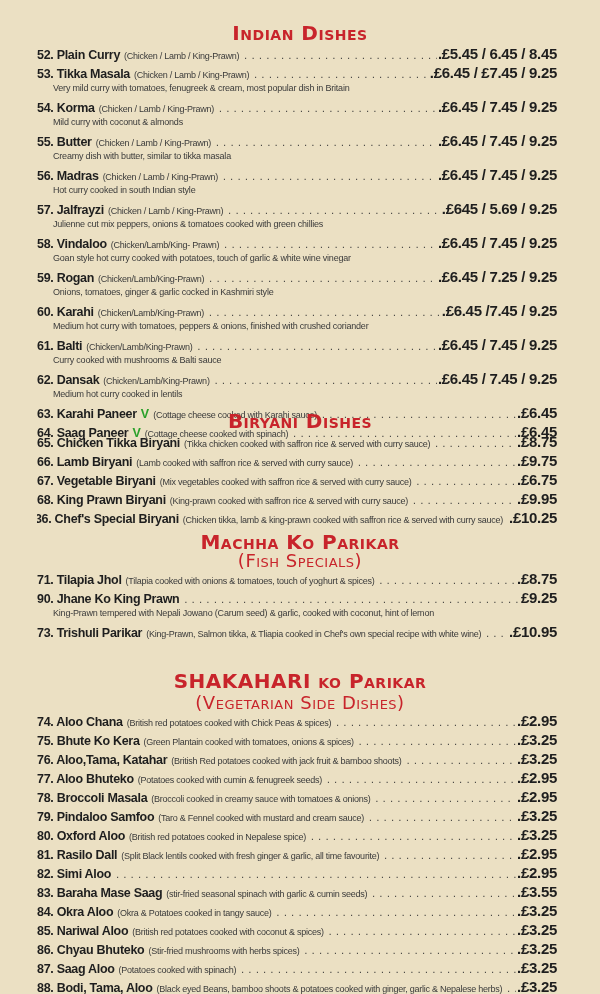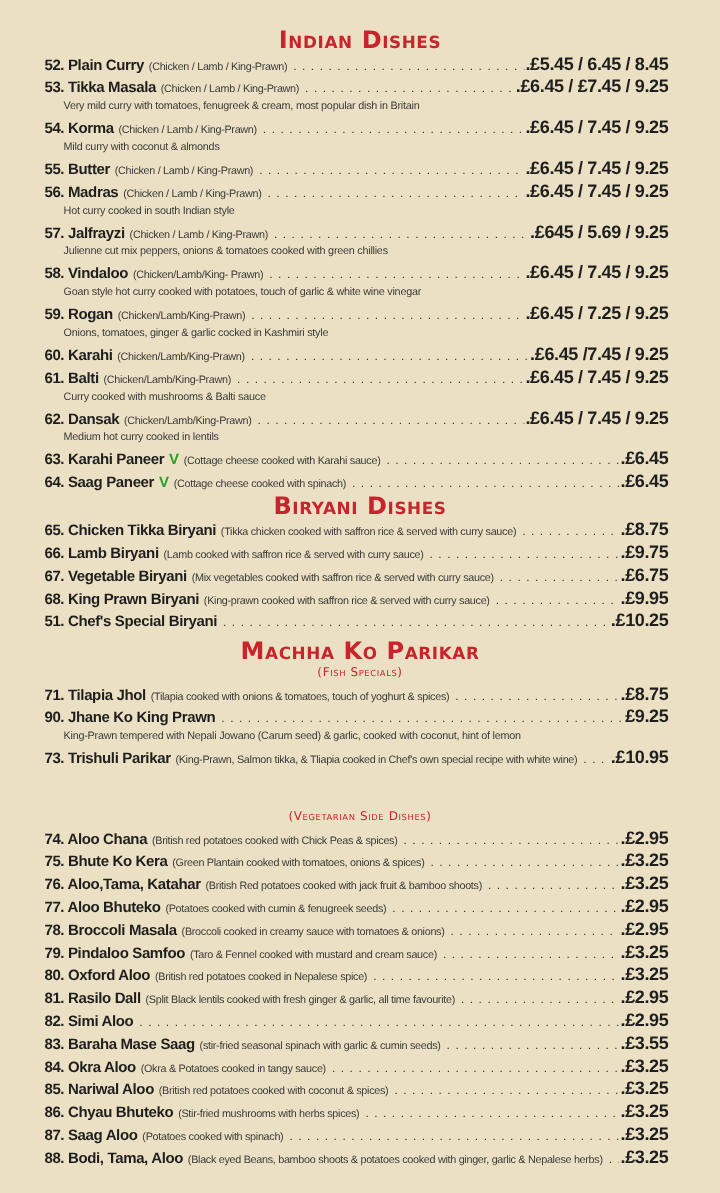--- a/index.html
+++ b/index.html
@@ -13,21 +13,21 @@
   .section { position: absolute; left: 0; width: 600px; }
   .sec-title {
     text-align: center; color: #c8242b; font-weight: bold;
     font-family: "DejaVu Sans", sans-serif;
     font-variant: small-caps; letter-spacing: 0.5px;
     font-size: 20px; line-height: 22px; height: 22px;
   }
   .sec-sub {
     text-align: center; color: #c8242b;
     font-family: "DejaVu Sans", sans-serif;
-    font-variant: small-caps; font-size: 10px; line-height: 16px; height: 16px;
+    font-variant: small-caps; font-size: 18px; line-height: 16px; height: 16px;
     letter-spacing: 0.5px;
   }
   .item { position: relative; padding-left: 37px; padding-right: 43px; }
   .row {
     display: flex; align-items: baseline; height: 19px; line-height: 19px;
     white-space: nowrap; overflow: hidden; justify-content: flex-end;
   }
   .name {
     font-weight: bold; font-size: 12.5px; letter-spacing: -0.3px;
     transform-origin: left; flex: none;
@@ -86,20 +86,21 @@
       </div>
           <div class="sub">Mild curry with coconut &amp; almonds</div>
         </div>
         <div class="item">
           <div class="row">
         <span class="name">55. Butter</span>
             <span class="desc-in">(Chicken / Lamb / King-Prawn)</span>
             <span class="dots"></span>
         <span class="price">.£6.45 / 7.45 / 9.25</span>
       </div>
+          <div class="sub">Creamy dish with butter, similar to tikka masala</div>
         </div>
         <div class="item">
           <div class="row">
         <span class="name">56. Madras</span>
             <span class="desc-in">(Chicken / Lamb / King-Prawn)</span>
             <span class="dots"></span>
         <span class="price">.£6.45 / 7.45 / 9.25</span>
       </div>
           <div class="sub">Hot curry cooked in south Indian style</div>
         </div>
@@ -130,20 +131,21 @@
       </div>
           <div class="sub">Onions, tomatoes, ginger &amp; garlic cocked in Kashmiri style</div>
         </div>
         <div class="item">
           <div class="row">
         <span class="name">60. Karahi</span>
             <span class="desc-in">(Chicken/Lamb/King-Prawn)</span>
             <span class="dots"></span>
         <span class="price">.£6.45 /7.45 / 9.25</span>
       </div>
+          <div class="sub">Medium hot curry with tomatoes, peppers &amp; onions, finished with crushed coriander</div>
         </div>
         <div class="item">
           <div class="row">
         <span class="name">61. Balti</span>
             <span class="desc-in">(Chicken/Lamb/King-Prawn)</span>
             <span class="dots"></span>
         <span class="price">.£6.45 / 7.45 / 9.25</span>
       </div>
           <div class="sub">Curry cooked with mushrooms &amp; Balti sauce</div>
         </div>
@@ -207,21 +209,22 @@
         <div class="item">
           <div class="row">
         <span class="name">68. King Prawn Biryani</span>
             <span class="desc-in">(King-prawn cooked with saffron rice &amp; served with curry sauce)</span>
             <span class="dots"></span>
         <span class="price">.£9.95</span>
       </div>
         </div>
         <div class="item">
           <div class="row">
-        <span class="name">51. Chef's Special Biryani</span>
+        <span class="name">36. Chef's Special Biryani</span>
+            <span class="desc-in">(Chicken tikka, lamb &amp; king-prawn cooked with saffron rice &amp; served with curry sauce)</span>
             <span class="dots"></span>
         <span class="price">.£10.25</span>
       </div>
         </div>
       </div>
   </div>
 
   <div class="section" style="top:531px">
     <div class="sec-title">Machha Ko Parikar</div>
     <div class="sec-sub">(Fish Specials)</div>
@@ -249,20 +252,21 @@
         <span class="name">73. Trishuli Parikar</span>
             <span class="desc-in">(King-Prawn, Salmon tikka, &amp; Tliapia cooked in Chef's own special recipe with white wine)</span>
             <span class="dots"></span>
         <span class="price">.£10.95</span>
       </div>
         </div>
       </div>
   </div>
 
   <div class="section" style="top:670px">
+    <div class="sec-title">SHAKAHARI ko Parikar</div>
     <div class="sec-sub" style="margin-top:3px">(Vegetarian Side Dishes)</div>
     <div class="items">
         <div class="item">
           <div class="row">
         <span class="name">74. Aloo Chana</span>
             <span class="desc-in">(British red potatoes cooked with Chick Peas &amp; spices)</span>
             <span class="dots"></span>
         <span class="price">.£2.95</span>
       </div>
         </div>

